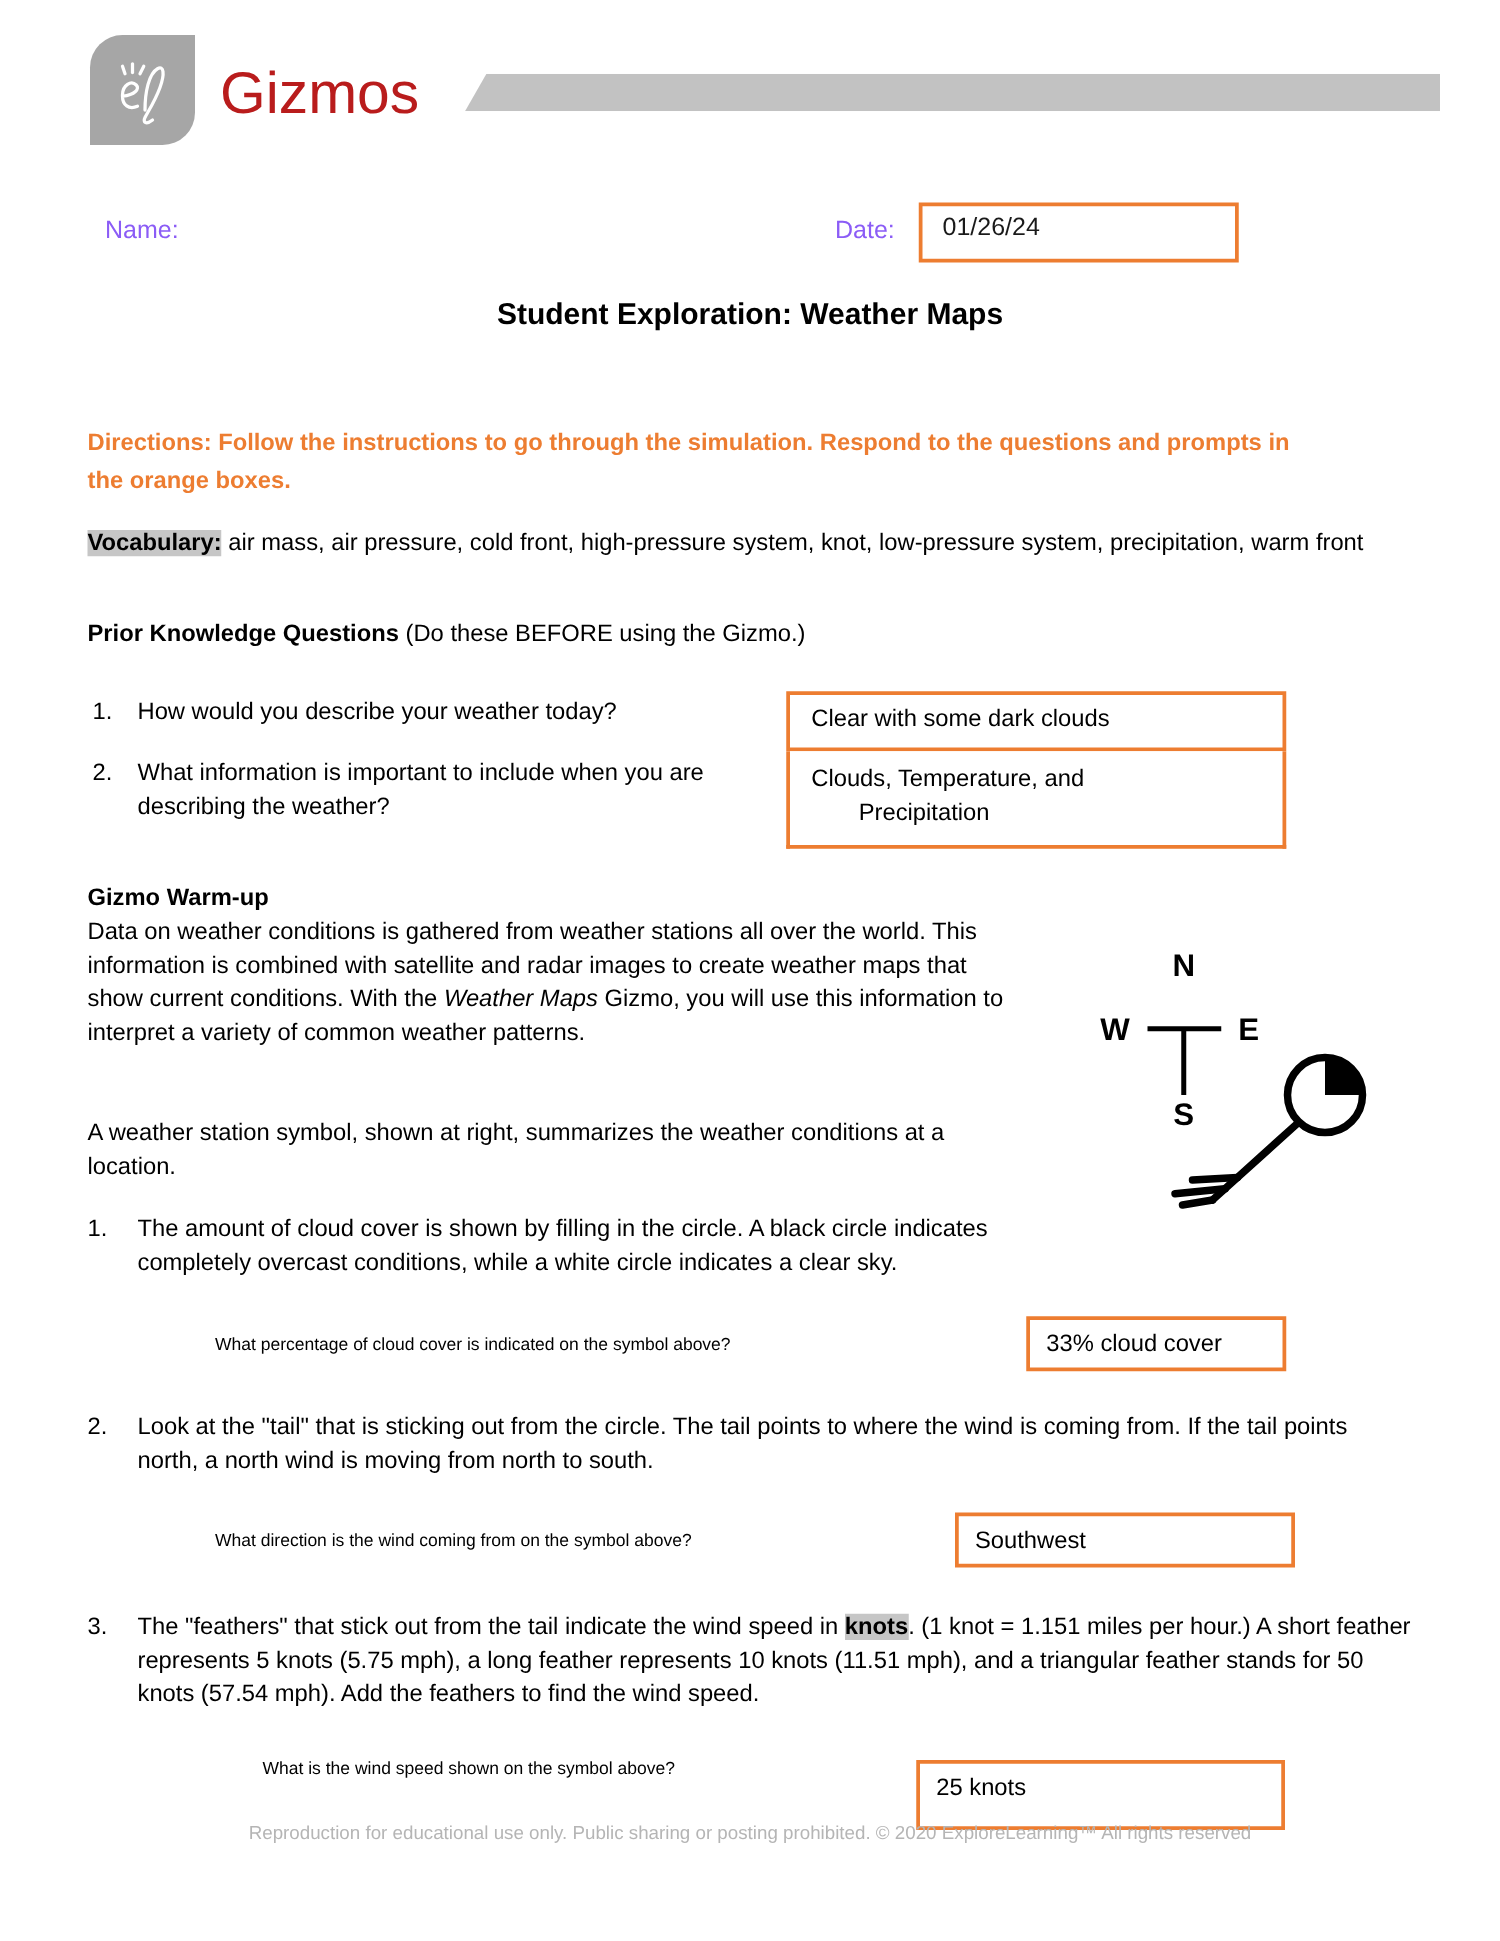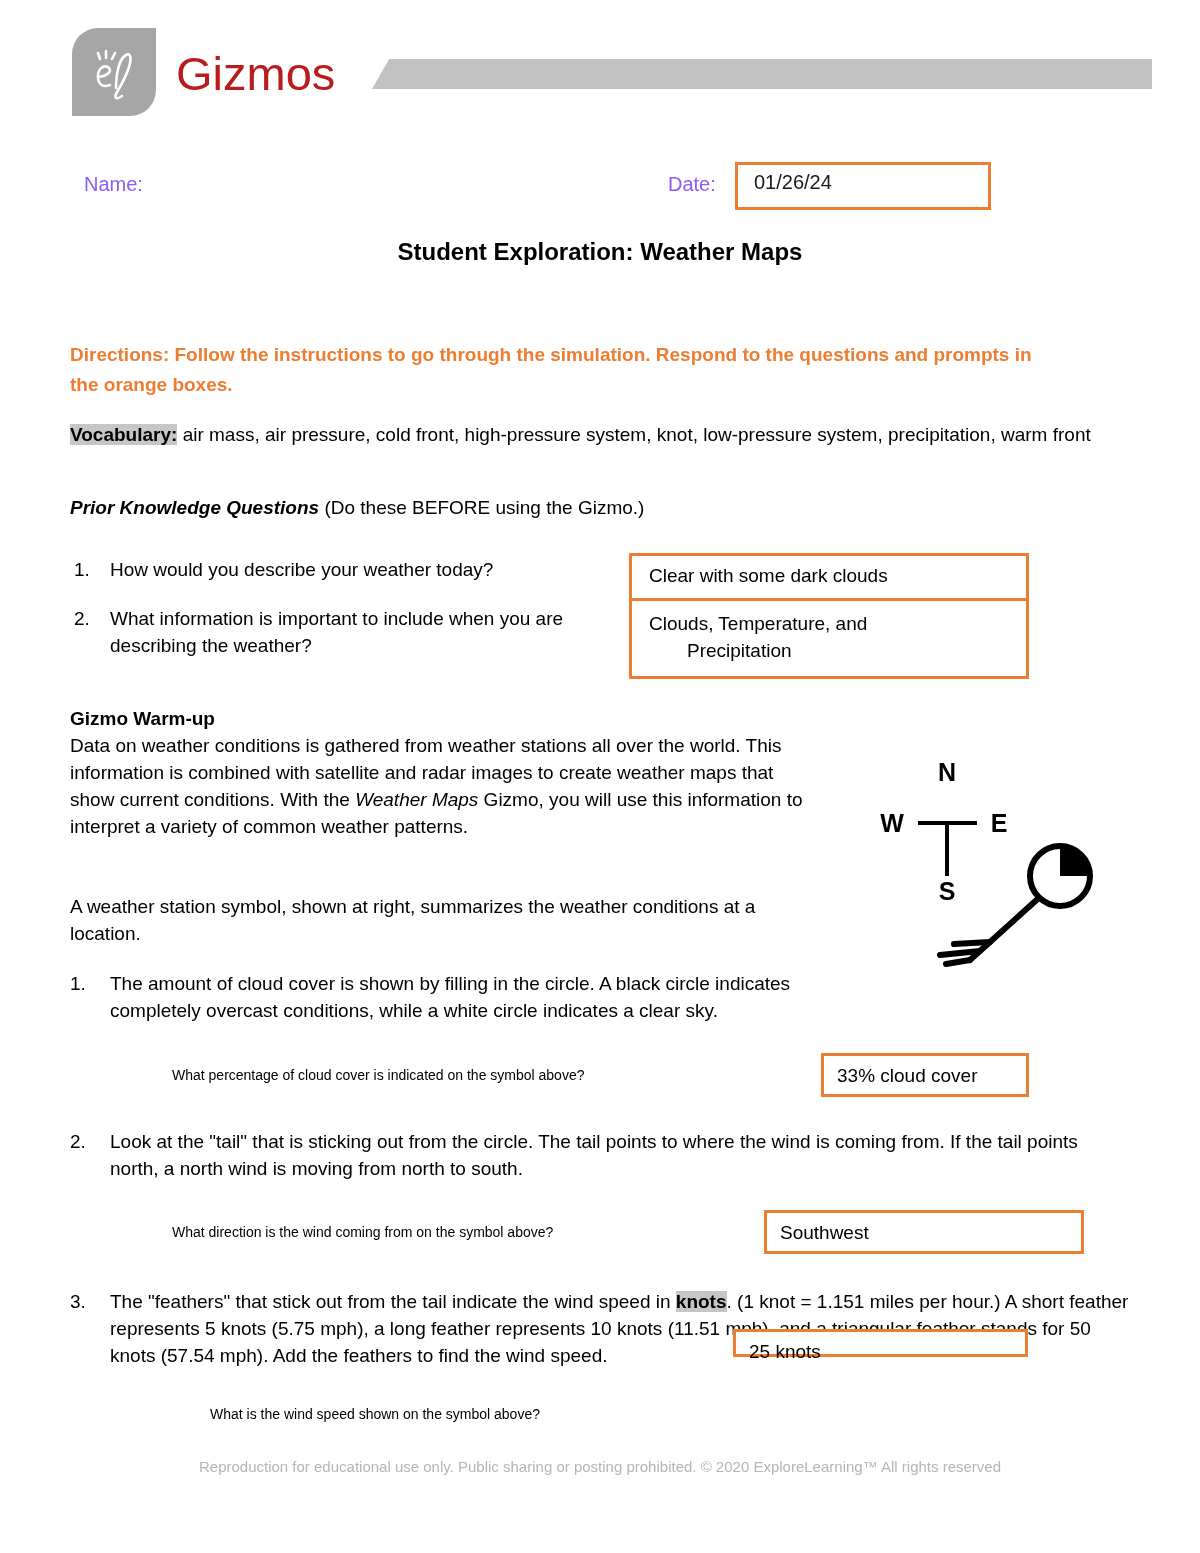--- a/index.html
+++ b/index.html
@@ -124,21 +124,21 @@
   .hl {
     background: #c6c6c6;
     font-weight: bold;
   }
   .pkq {
     position: absolute;
     left: 70px;
     top: 497px;
     font-size: 19px;
   }
-  .pkq b { font-weight: bold; font-style: italic; }
+  .pkq b { font-weight: bold; }
 
   
   .q-list {
     position: absolute;
     left: 70px;
     top: 556px;
     width: 560px;
     font-size: 19px;
     line-height: 27px;
   }
@@ -245,22 +245,22 @@
 
   .ans-inline {
     position: absolute;
     box-sizing: border-box;
     border: 3px solid #ED7D31;
     background: #fff;
     font-size: 19px;
     padding: 9px 0 0 13px;
   }
   .ansbox1 { left: 821px; top: 1053px; width: 208px; height: 44px; }
-  .ansbox2 { left: 764px; top: 1210px; width: 320px; height: 44px; }
-  .ansbox3 { left: 733px; top: 1329px; width: 295px; height: 28px; }
+  .ansbox2 { left: 764px; top: 1210px; width: 272px; height: 44px; }
+  .ansbox3 { left: 733px; top: 1408px; width: 295px; height: 56px; }
 
   
   .footer {
     position: absolute;
     left: 0;
     top: 1458px;
     width: 1200px;
     text-align: center;
     font-size: 15px;
     color: #b5b5b5;

